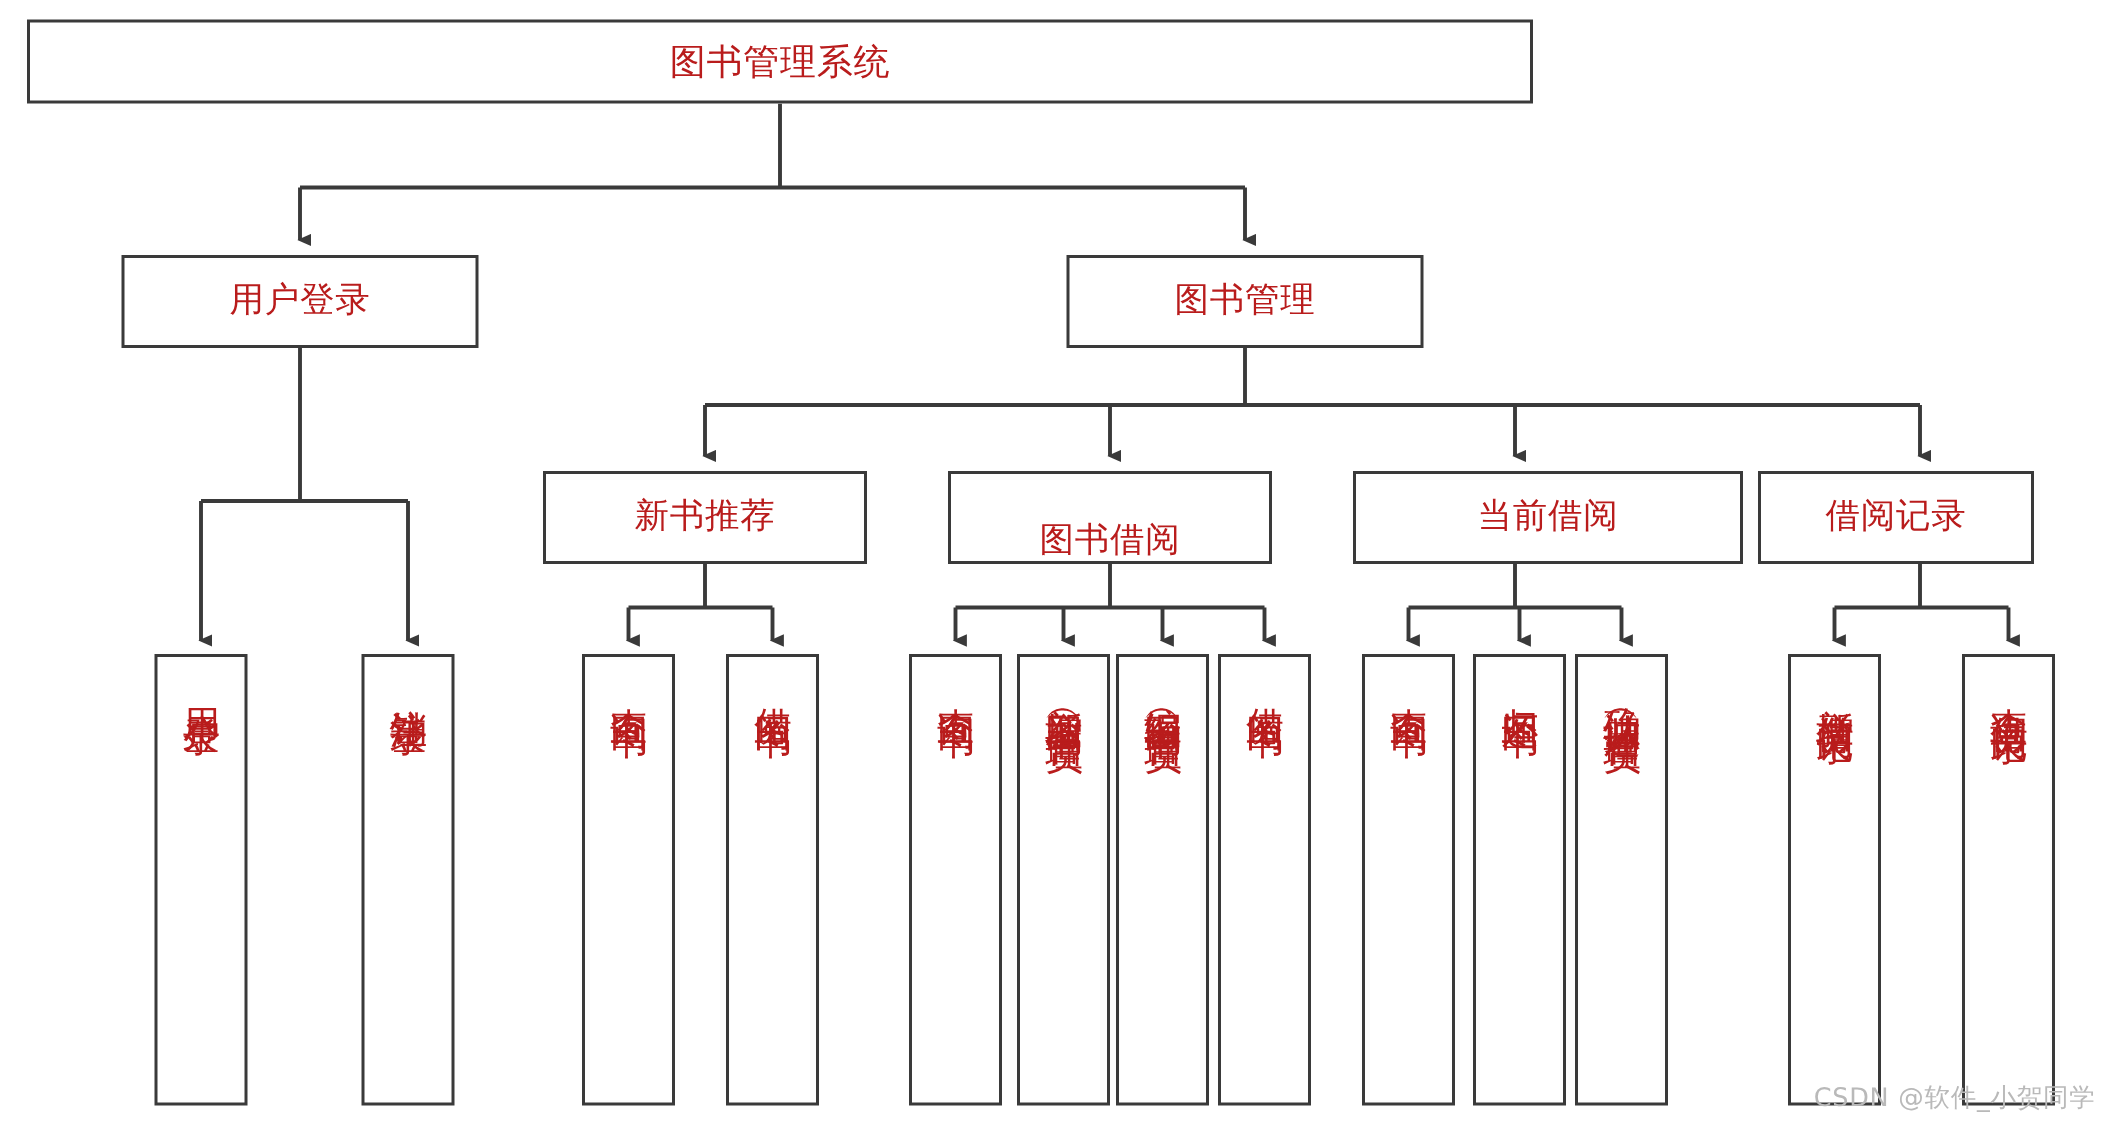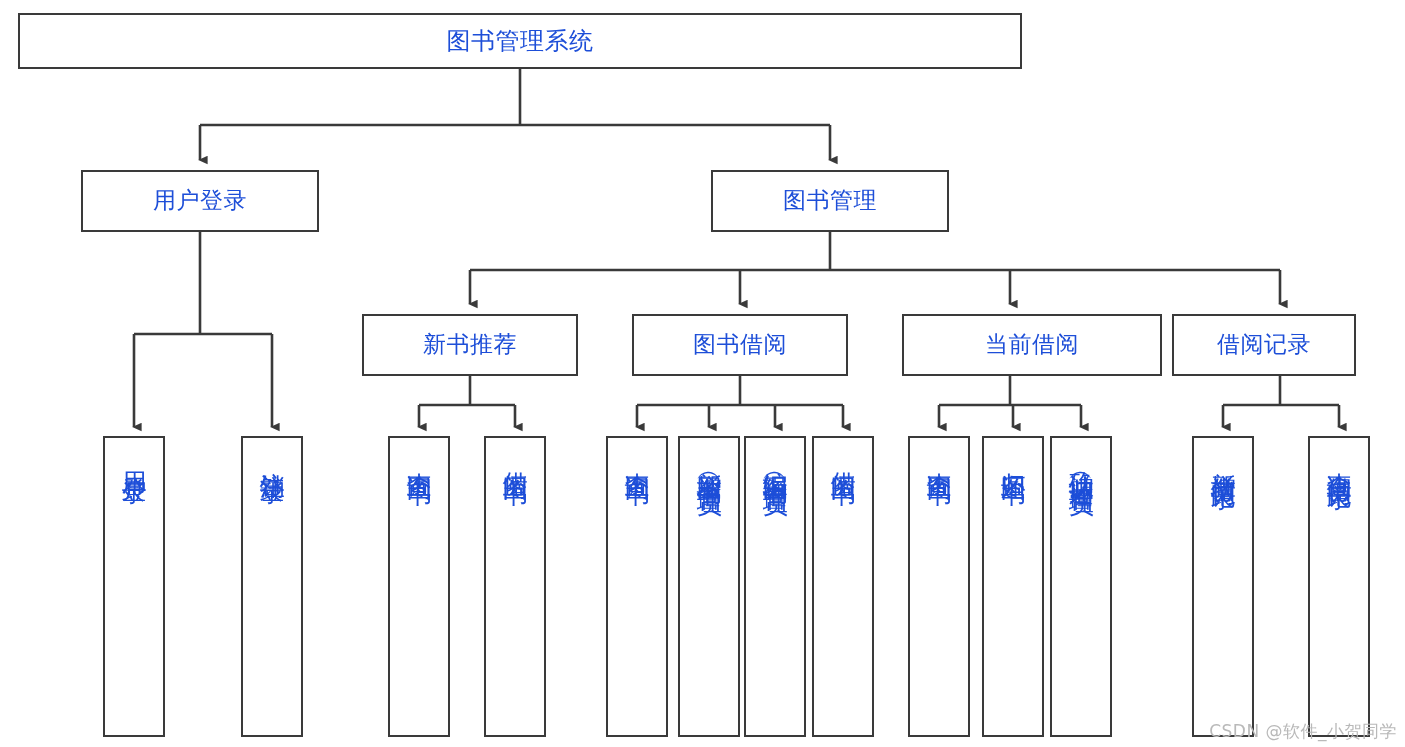--- a/index.html
+++ b/index.html
@@ -33,21 +33,21 @@
     border: 2px solid #3a3a3a;
     display: flex;
     align-items: center;
     justify-content: center;
     color: #1a1a1a;
   }
   .node-label {
     display: block;
     text-align: center;
     line-height: 1.18;
-    color: #1d4ed8;
+    color: #b91c1c;
     letter-spacing: 0.5px;
   }
   .node.horizontal .node-label {
     writing-mode: horizontal-tb;
     font-size: 23px;
   }
   .node.vertical {
     align-items: flex-start;
     padding-top: 14px;
   }
@@ -132,21 +132,21 @@
   <div class="node horizontal" style="left: 81px; top: 170px; width: 238px; height: 62px;">
     <span class="node-label">用户登录</span>
   </div>
   <div class="node horizontal" style="left: 711px; top: 170px; width: 238px; height: 62px;">
     <span class="node-label">图书管理</span>
   </div>
 
   <div class="node horizontal" style="left: 362px; top: 314px; width: 216px; height: 62px;">
     <span class="node-label">新书推荐</span>
   </div>
-  <div class="node horizontal" style="left: 632px; top: 314px; width: 216px; height: 62px;">
+  <div class="node horizontal" style="left: 632px; top: 314px; width: 216px; height: 62px; align-items: flex-end;">
     <span class="node-label">图书借阅</span>
   </div>
   <div class="node horizontal" style="left: 902px; top: 314px; width: 260px; height: 62px;">
     <span class="node-label">当前借阅</span>
   </div>
   <div class="node horizontal" style="left: 1172px; top: 314px; width: 184px; height: 62px;">
     <span class="node-label">借阅记录</span>
   </div>
 
   <div class="node vertical" style="left: 103px; top: 436px; width: 62px; height: 301px;">

